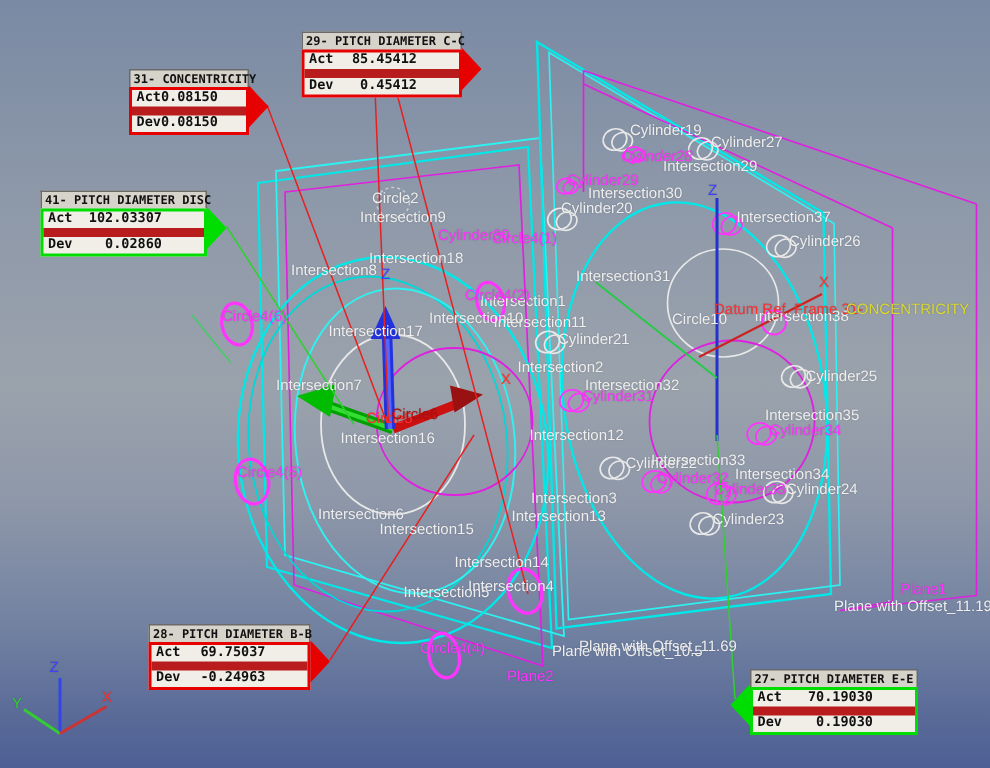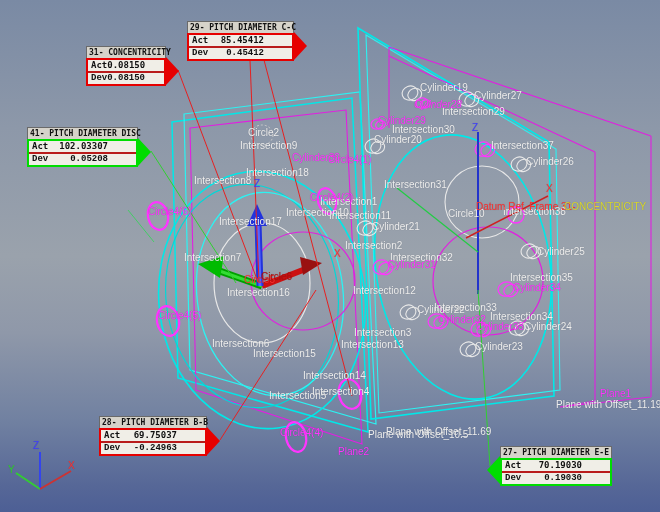--- a/index.html
+++ b/index.html
@@ -10,21 +10,21 @@
   #geom{position:absolute;left:0;top:0;}
   .vlabel{position:absolute;font-size:10px;line-height:11px;white-space:nowrap;
     text-shadow:0 0 1px rgba(0,0,0,.25);}
   .callout{position:absolute;font-family:"DejaVu Sans Mono",monospace;font-weight:bold;}
   .callout.fail{--c:#e60000;}
   .callout.pass{--c:#00dd00;}
   .co-header{background:#d6d3ca;color:#111;font-size:8px;line-height:11px;
     padding:0 2px;border:1px solid #6a6a6a;border-bottom:none;white-space:nowrap;}
   .co-body{background:#f0eee7;border:2px solid var(--c);}
   .co-row{display:flex;font-size:9px;line-height:11px;color:#111;}
-  .co-row + .co-row{border-top:2px solid #b91c1c;font-family:Liberation Mono, monospace;}
+  .co-row + .co-row{border-top:6px solid #b91c1c;}
   .co-k{width:24px;padding-left:3px;}
   .co-v{flex:1;text-align:right;padding-right:28px;}
   .co-arrow{position:absolute;width:0;height:0;top:11px;}
   .arrow-right .co-arrow{right:-13px;border-top:14px solid transparent;
     border-bottom:14px solid transparent;border-left:13px solid var(--c);}
   .arrow-left .co-arrow{left:-13px;top:10px;border-top:14px solid transparent;
     border-bottom:14px solid transparent;border-right:13px solid var(--c);}
 </style>
 </head>
 <body>
@@ -251,21 +251,21 @@
         <span class="co-v">0.08150</span>
         </div>
       <div class="co-row">
         <span class="co-k">Dev</span>
         <span class="co-v">0.08150</span>
         </div>
     </div>
     <div class="co-arrow"></div>
   </div>
 
-  <div class="callout arrow-right fail" style="left:187px;top:21px;width:107px">
+  <div class="callout arrow-right fail" style="left:201px;top:21px;width:107px">
     <div class="co-header">29- PITCH DIAMETER C-C</div>
     <div class="co-body">
       <div class="co-row">
         <span class="co-k">Act</span>
         <span class="co-v">85.45412</span>
         </div>
       <div class="co-row">
         <span class="co-k">Dev</span>
         <span class="co-v">0.45412</span>
         </div>
@@ -275,21 +275,21 @@
 
   <div class="callout arrow-right pass" style="left:27px;top:127px;width:111px">
     <div class="co-header">41- PITCH DIAMETER DISC</div>
     <div class="co-body">
       <div class="co-row">
         <span class="co-k">Act</span>
         <span class="co-v">102.03307</span>
         </div>
       <div class="co-row">
         <span class="co-k">Dev</span>
-        <span class="co-v">0.05208</span>
+        <span class="co-v">0.02860</span>
         </div>
     </div>
     <div class="co-arrow"></div>
   </div>
 
   <div class="callout arrow-right fail" style="left:99px;top:416px;width:108px">
     <div class="co-header">28- PITCH DIAMETER B-B</div>
     <div class="co-body">
       <div class="co-row">
         <span class="co-k">Act</span>

